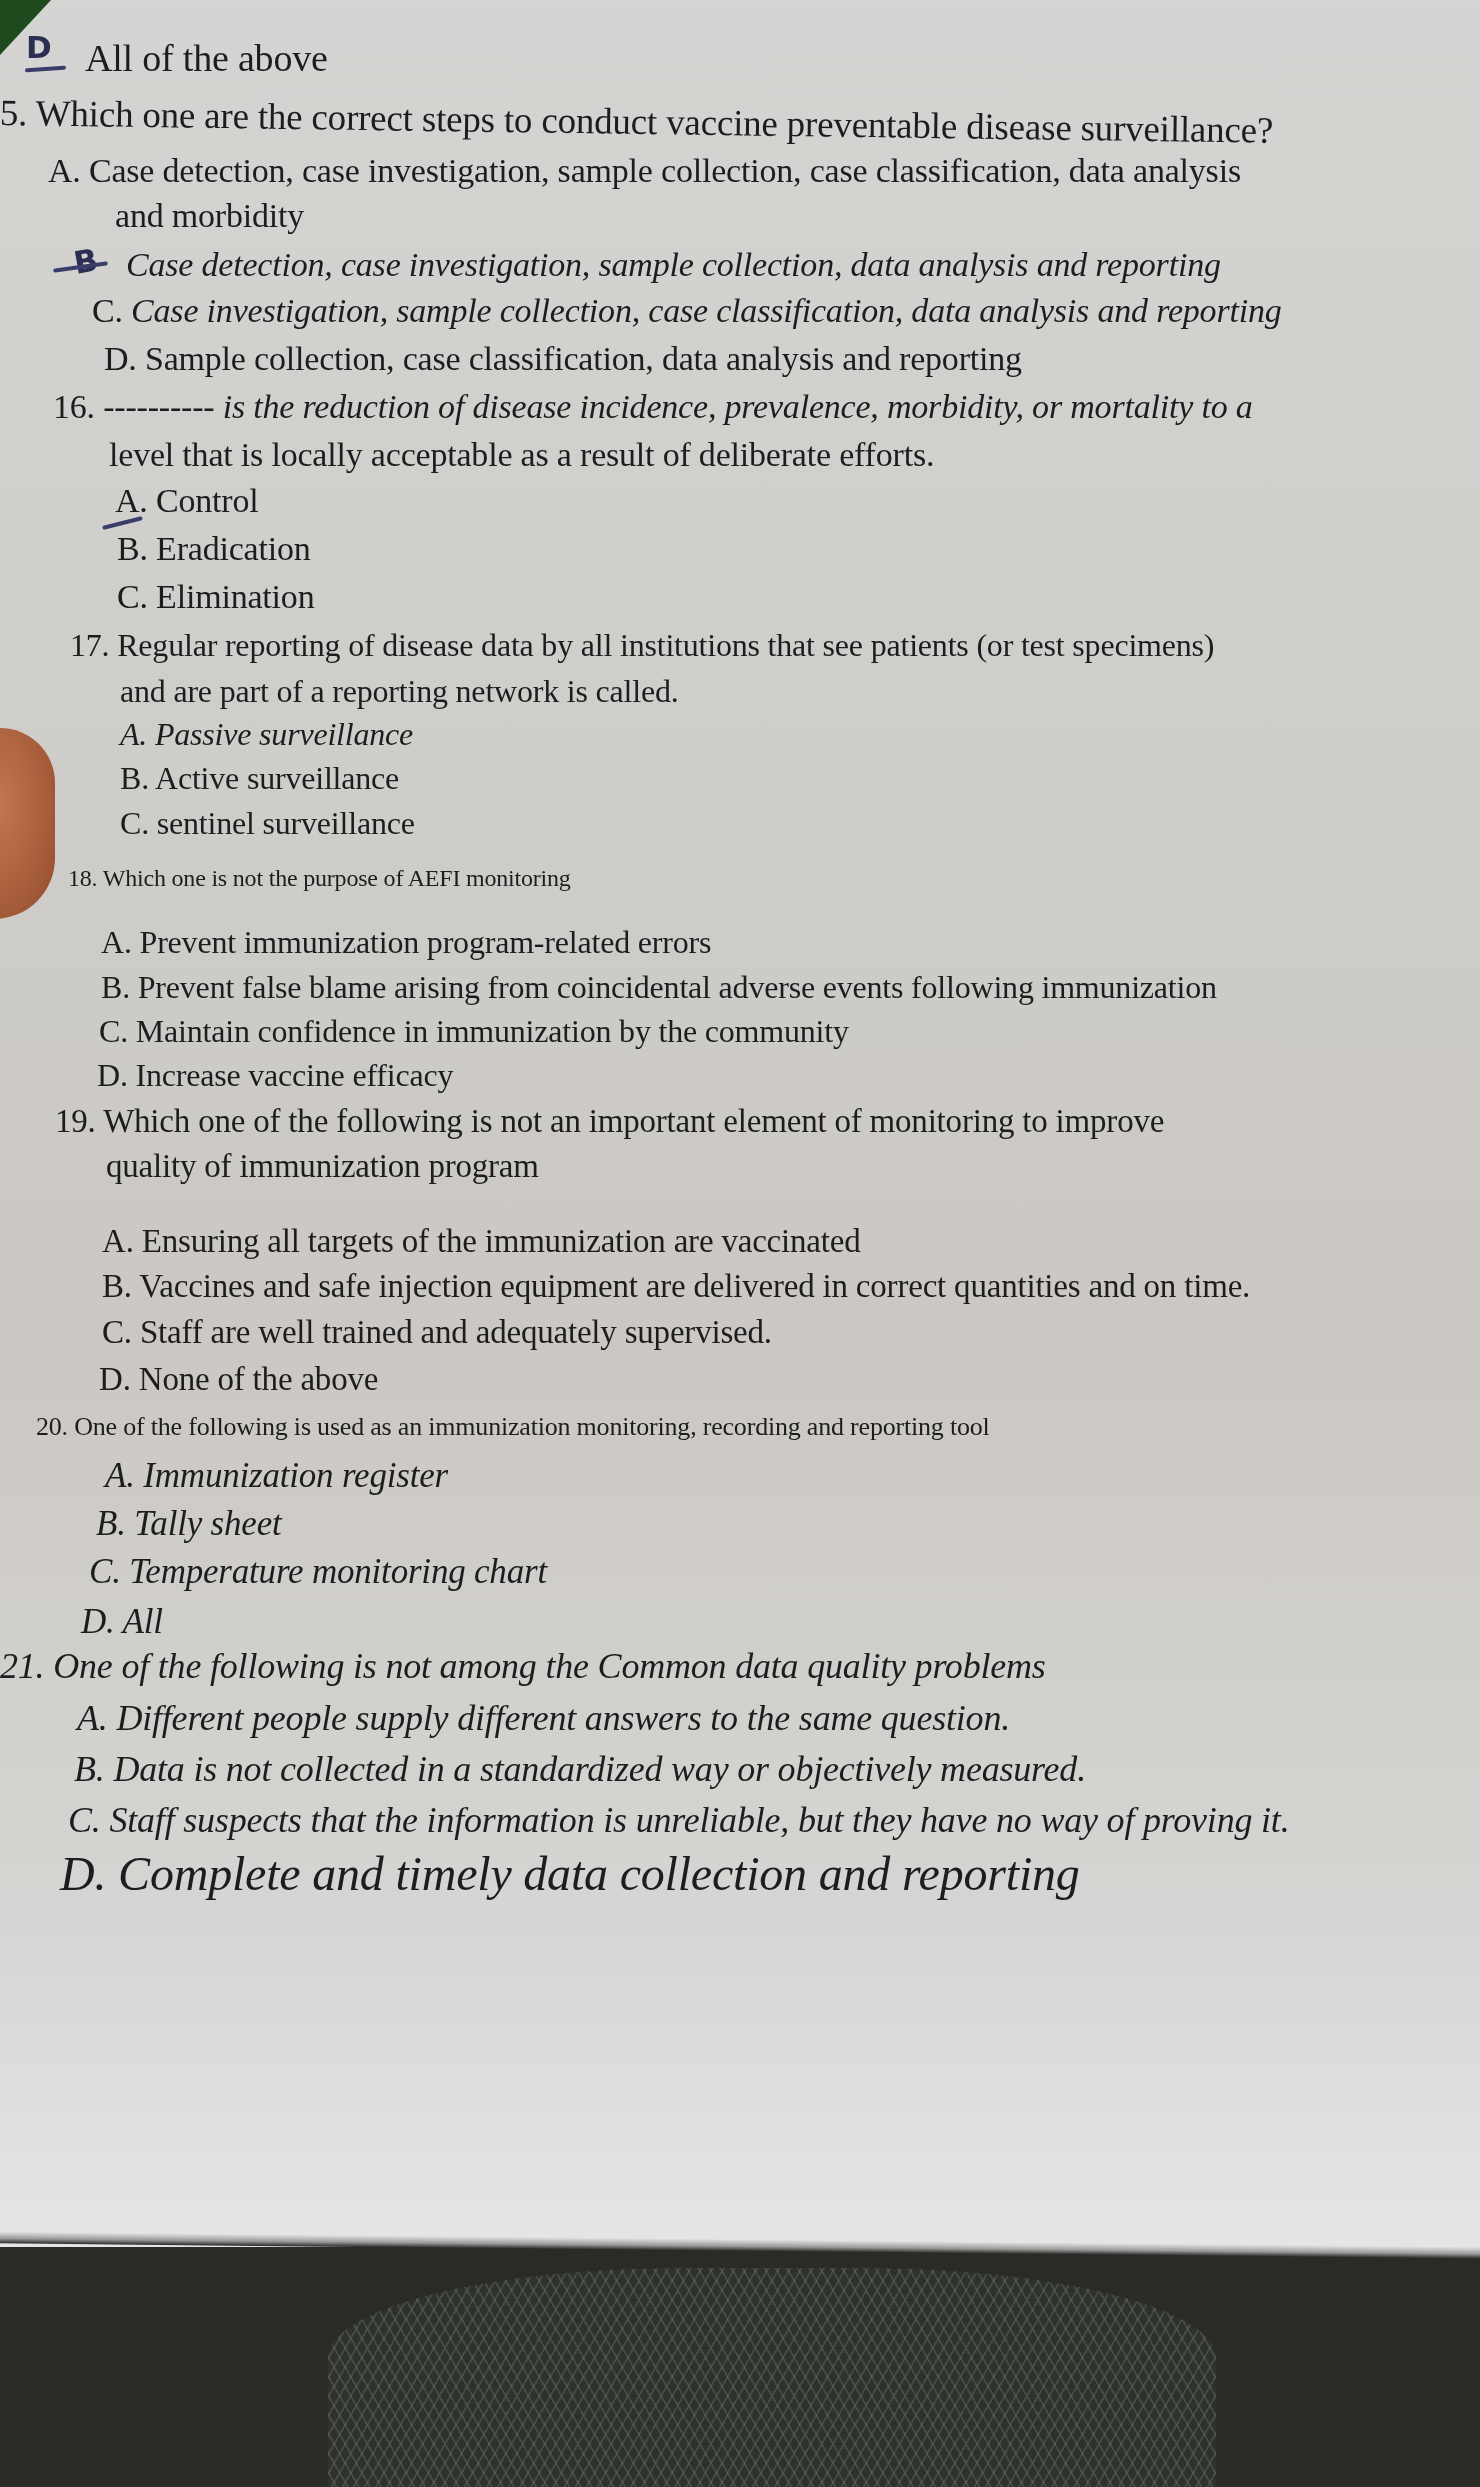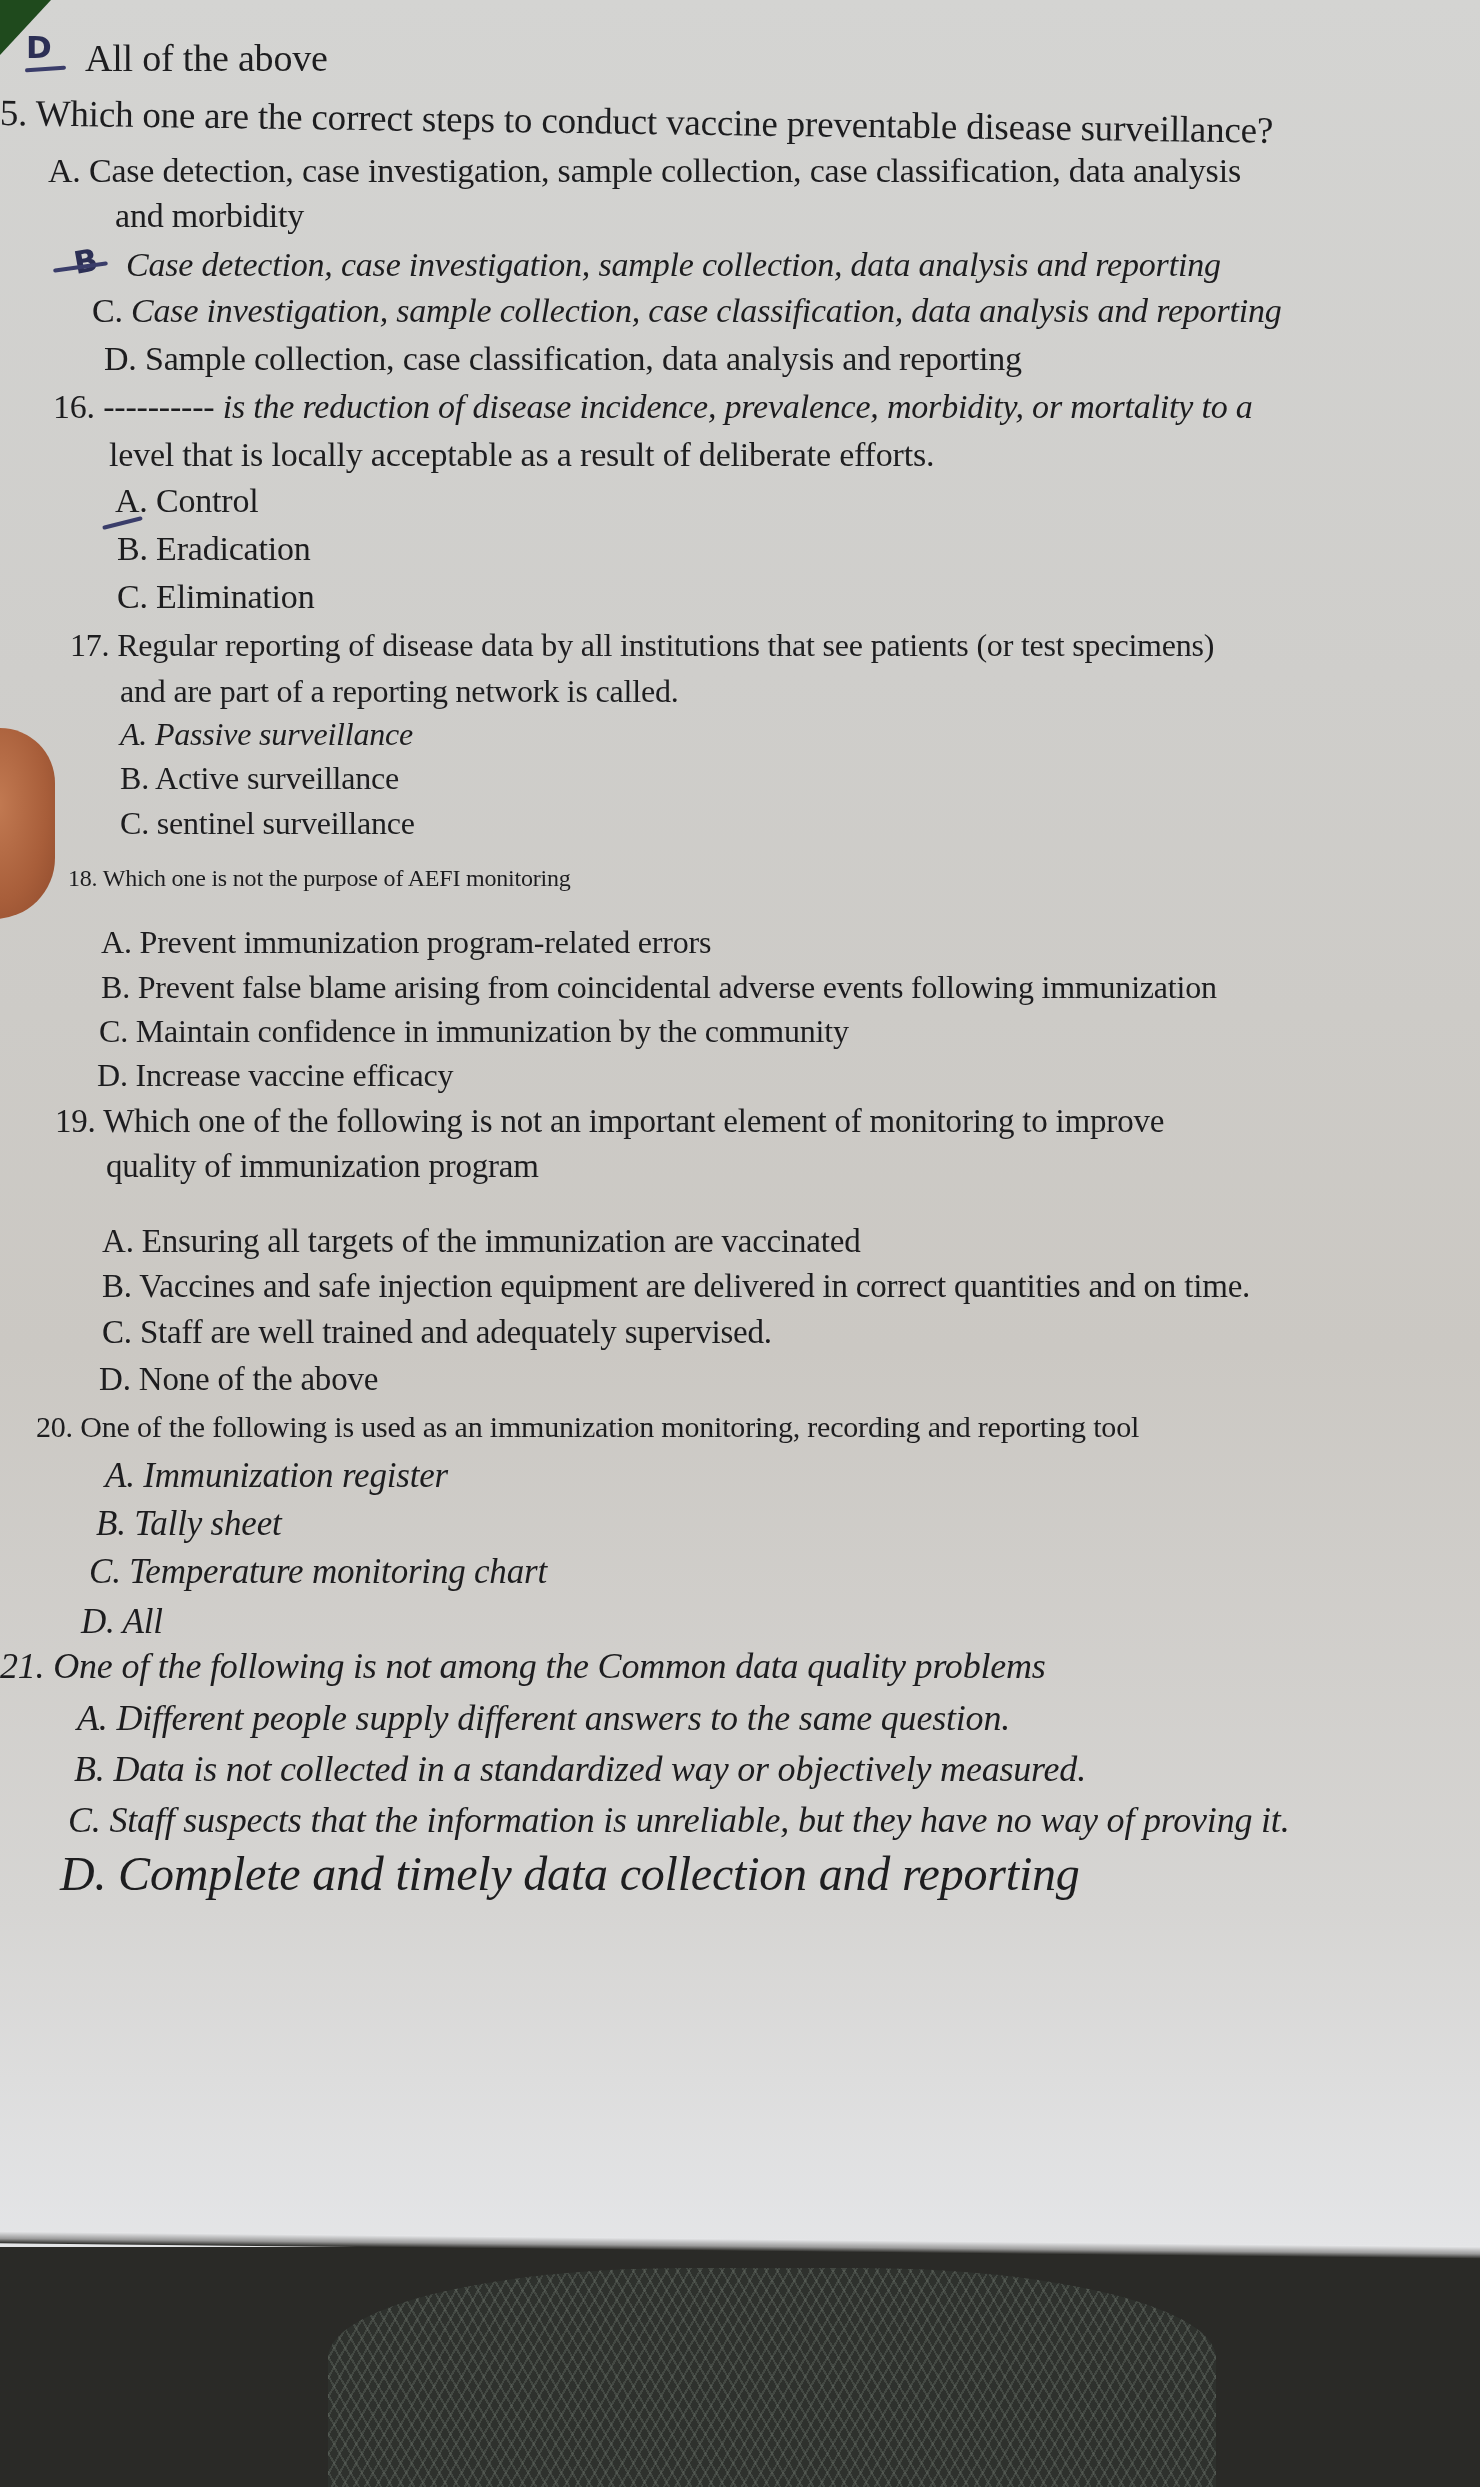--- a/index.html
+++ b/index.html
@@ -157,21 +157,21 @@
 </div>
 <div class="line" style="left:102px; top:1312px; font-size:33px;">
   <span>C.</span>
   <span>Staff are well trained and adequately supervised.</span>
 </div>
 <div class="line" style="left:99px; top:1359px; font-size:33px;">
   <span>D.</span>
   <span>None of the above</span>
 </div>
 
-<div class="line" style="left:36px; top:1406px; font-size:30px;">
+<div class="line" style="left:36px; top:1406px; font-size:26px;">
   <span>20.</span>
   <span>One of the following is used as an immunization monitoring, recording and reporting tool</span>
 </div>
 <div class="line it" style="left:99px; top:1455px; font-size:35px;margin-left:6px;">
   <span>A.</span>
   <span>Immunization register</span>
 </div>
 <div class="line it" style="left:96px; top:1503px; font-size:35px;">
   <span>B.</span>
   <span>Tally sheet</span>

